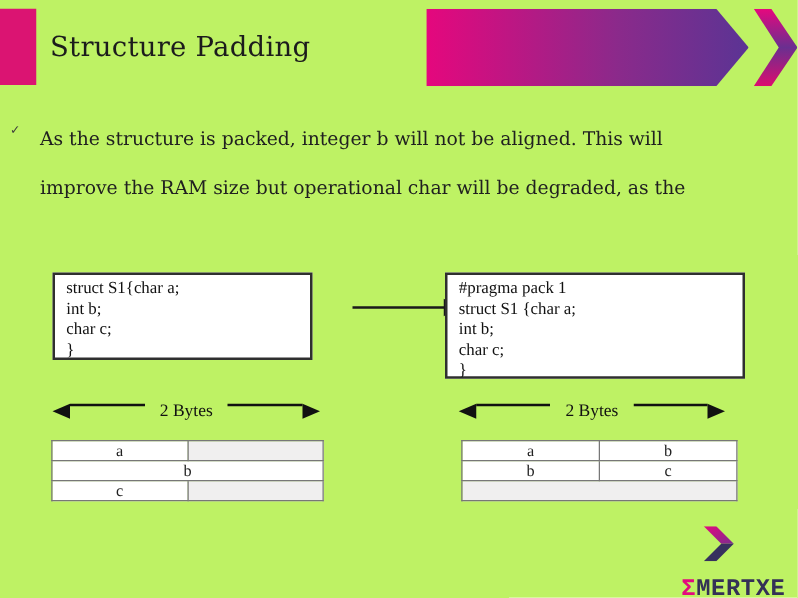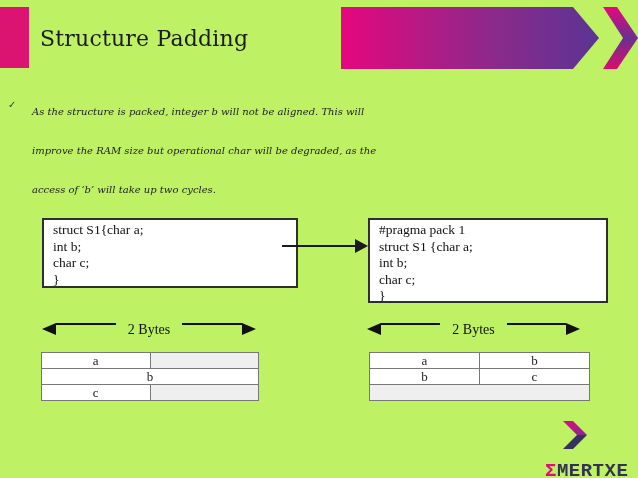--- a/index.html
+++ b/index.html
@@ -28,34 +28,34 @@
     clip-path:polygon(0 0, 14px 0, 100% 50%, 14px 100%, 0 100%, 20px 50%);
   }
 
   
   .bullet-marker {
     position:absolute; left:8px; top:99px;
     font-size:10px; color:#3c3c3c; font-family:"DejaVu Sans", sans-serif;
   }
   .bullet-text { position:absolute; left:32px; top:92px; color:#202020; }
   .bullet-text .line {
-    font-size:10px; line-height:39px; white-space:nowrap;font-style:italic;
+    font-size:15px; line-height:39px; white-space:nowrap;
   }
 
   
   .code-box {
     position:absolute; box-sizing:border-box;
     border:2px solid #2f2f2f; background:#fff;
     font-family:"Liberation Serif", serif; font-size:13.5px;
     line-height:16.5px; color:#111;
     padding:2px 4px 0 9px;
   }
   .code-box .cline { white-space:nowrap; }
-  .code-left  { left:42px;  top:218px; width:256px; height:70px; }
-  .code-right { left:368px; top:218px; width:240px; height:85px; }
+  .code-left  { left:42px;  top:218px; width:208px; height:70px; }
+  .code-right { left:356px; top:218px; width:240px; height:85px; }
 
   .connector-line { position:absolute; left:282px; top:245px; width:76px; height:2px; background:#1a1a1a; }
   .connector-head {
     position:absolute; left:355px; top:239px; width:0; height:0;
     border-left:13px solid #1a1a1a; border-top:7px solid transparent; border-bottom:7px solid transparent;
   }
 
   
   .byte-arrow { position:absolute; display:flex; align-items:flex-start; height:14px; }
   .byte-arrow .head-l { width:0; height:0; border-right:14px solid #111; border-top:6px solid transparent; border-bottom:6px solid transparent; }
@@ -98,21 +98,20 @@
 
   <div class="accent-rect"></div>
   <h1 class="page-title">Structure Padding</h1>
   <div class="banner"></div>
   <div class="banner-chevron"></div>
 
   <span class="bullet-marker">✓</span>
   <div class="bullet-text">
     <div class="line">As the structure is packed, integer b will not be aligned. This will</div>
     <div class="line">improve the RAM size but operational char will be degraded, as the</div>
-    <div class="line">access of ‘b’ will take up two cycles.</div>
   </div>
 
   <div class="code-box code-left">
     <div class="cline">struct S1{char a;</div>
     <div class="cline">int b;</div>
     <div class="cline">char c;</div>
     <div class="cline">}</div>
   </div>
 
   <div class="connector-line"></div>

